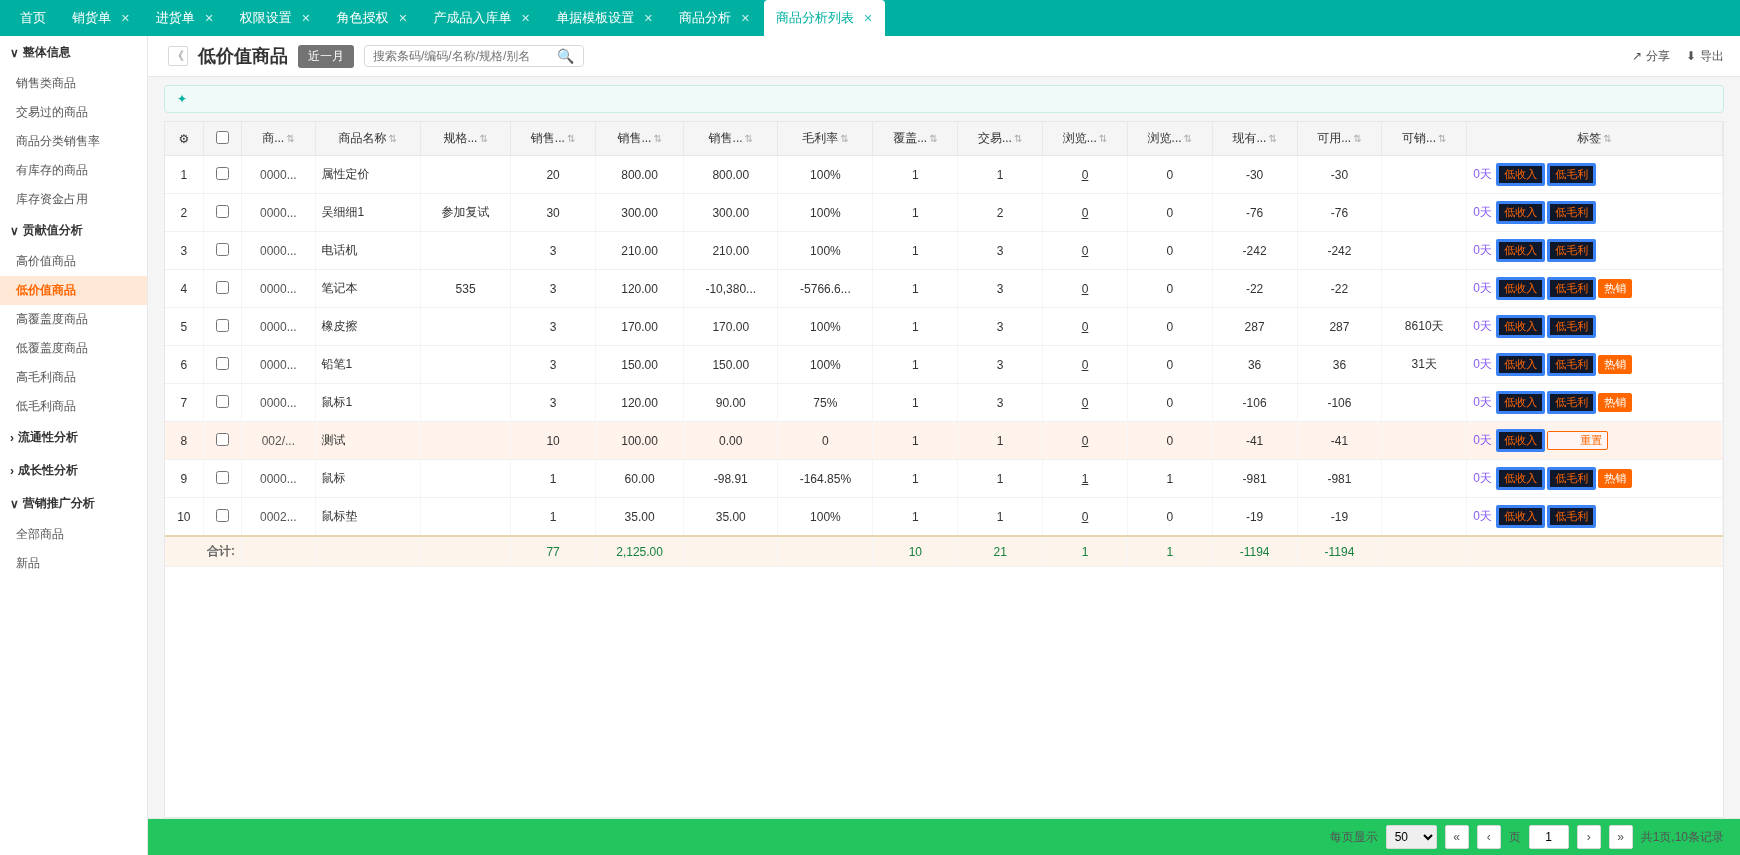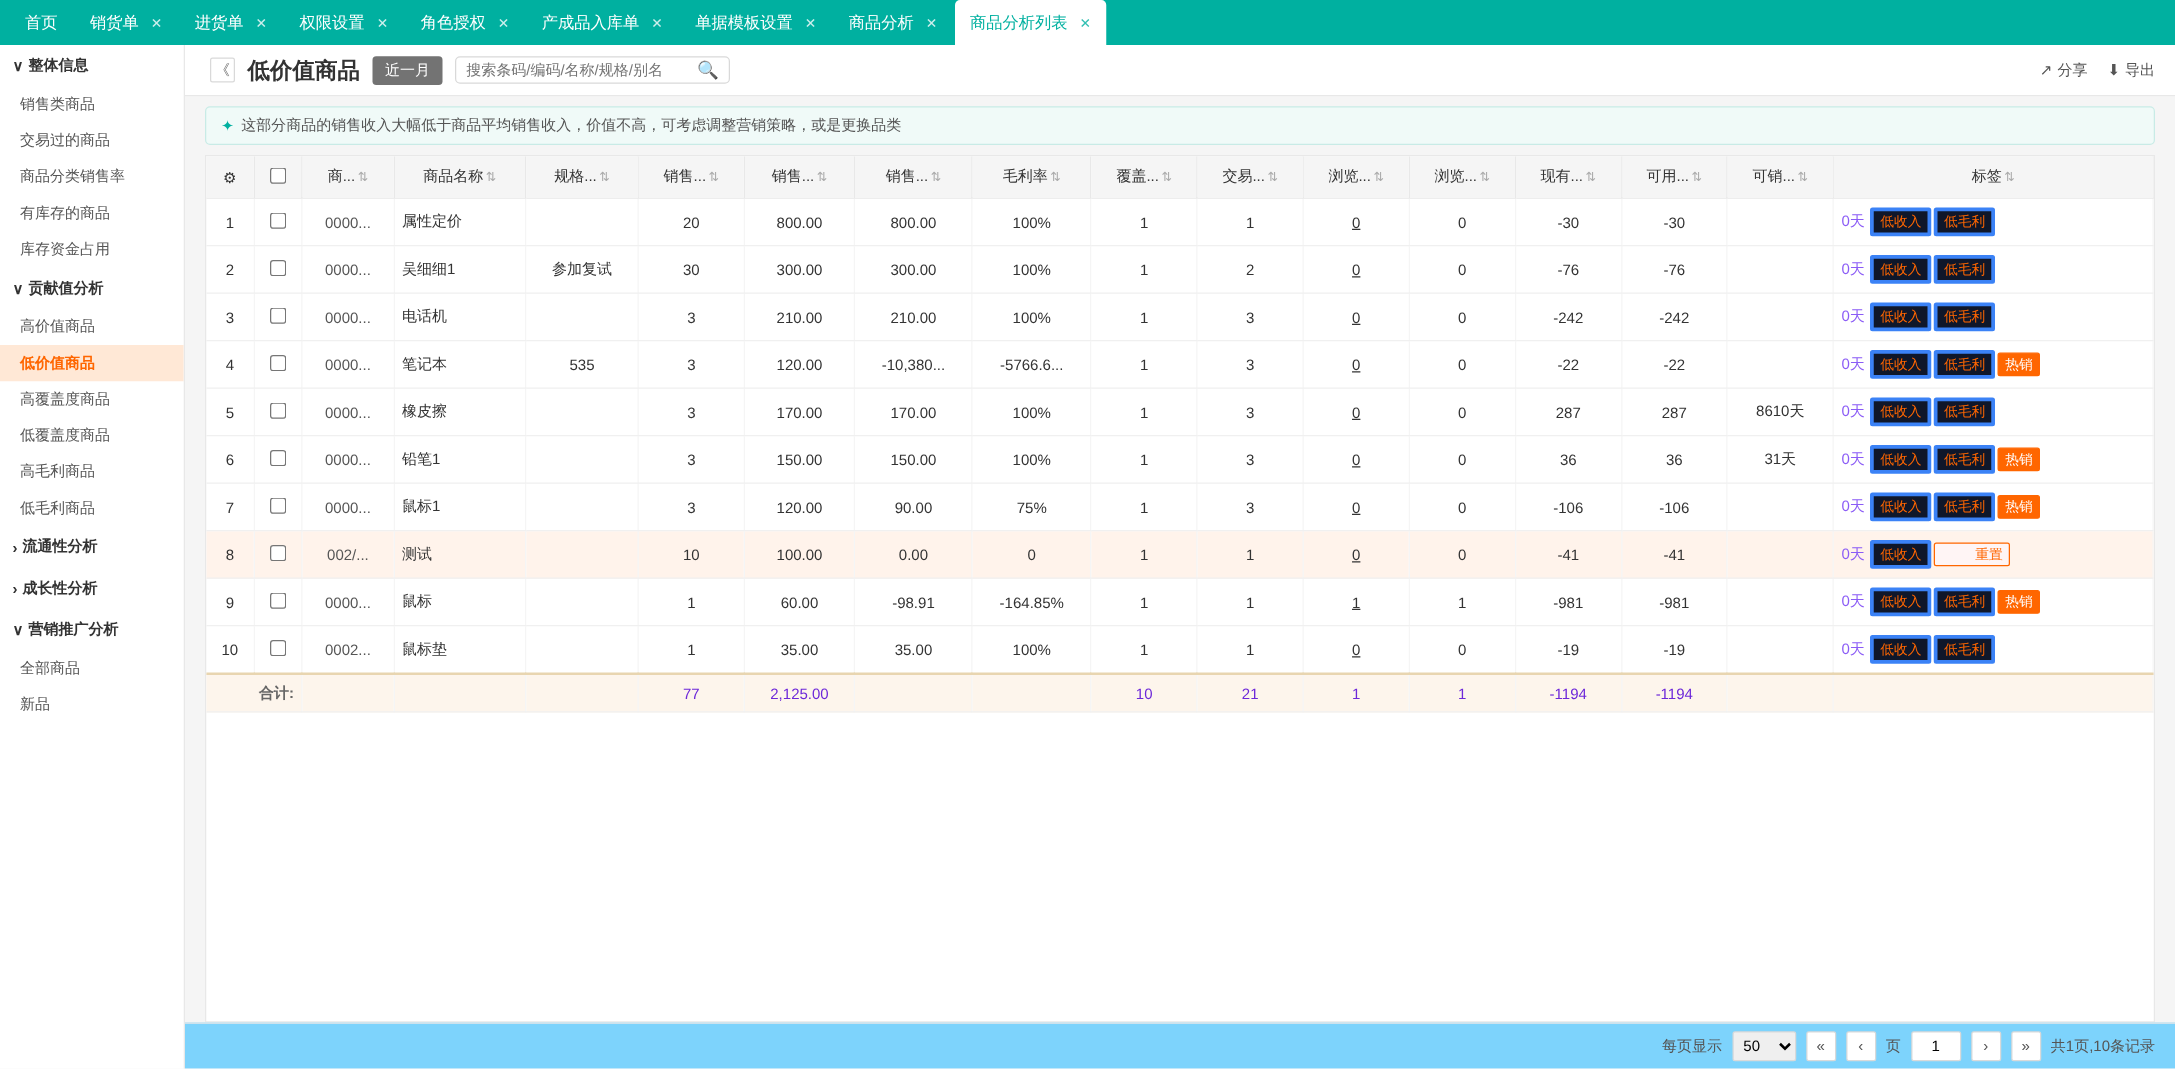--- a/index.html
+++ b/index.html
@@ -193,21 +193,21 @@
     }
     .tag-orange { color: #ff6600; border: 3px solid #3b82f6; background: #0f172a; }
     .tag-red { color: #ff3333; border: 1px solid #ff3333; background: #fff5f5; padding-left: 32px; }
     .tag-orange-fill { color: #fff; background: #ff6600; border: 1px solid #ff6600; }
 
     .days-orange { color: #8b5cf6; font-size: 12px; }
     .val-underline { text-decoration: underline; color: #333; cursor: pointer; }
 
     
     .pagination {
-      background: #7dd3fc;
+      background: #22c55e;
       border-top: 1px solid #e8e8e8;
       padding: 6px 16px;
       display: flex;
       align-items: center;
       justify-content: flex-end;
       gap: 8px;
       flex-shrink: 0;
     }
     .pagination-text { color: #555; font-size: 12px; }
     .page-btn {
@@ -258,21 +258,21 @@
       font-size: 12px;
       margin-left: 4px;
     }
 
     .footer-total-row {
       background: #fdf5ec;
       border-top: 2px solid #e8d5b0;
     }
     .footer-total-row td {
       padding: 6px;
-      color: #6d28d9;
+      color: #15803d;
       font-weight: normal;
     }
   </style>
 </head>
 <body>
 
 <div class="top-nav">
   <div class="nav-item">首页</div>
   <div class="nav-item">销货单 <span class="close-x">✕</span></div>
   <div class="nav-item">进货单 <span class="close-x">✕</span></div>
@@ -343,21 +343,20 @@
         </div>
         <div class="action-btn">
           <span>⬇</span>
           <span>导出</span>
         </div>
       </div>
     </div>
 
     <div class="info-banner">
       <span class="star">✦</span>
-      <span>这部分商品的销售收入大幅低于商品平均销售收入，价值不高，可考虑调整营销策略，或是更换品类</span>
     </div>
 
     <div class="table-container">
       <table>
         <thead>
           <tr>
             <th>⚙</th>
             <th><input type="checkbox" style=""></th>
             <th>商...<span class="sort-arrows">⇅</span></th>
             <th>商品名称<span class="sort-arrows">⇅</span></th>

